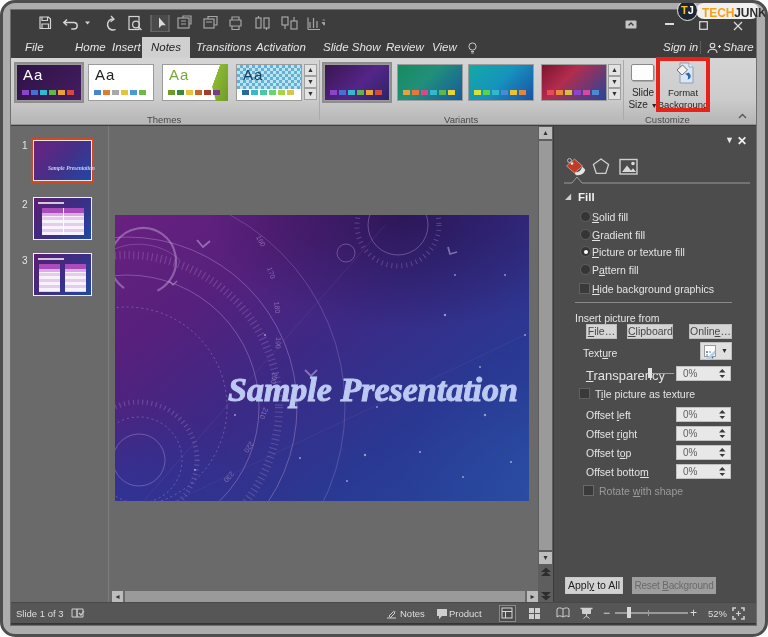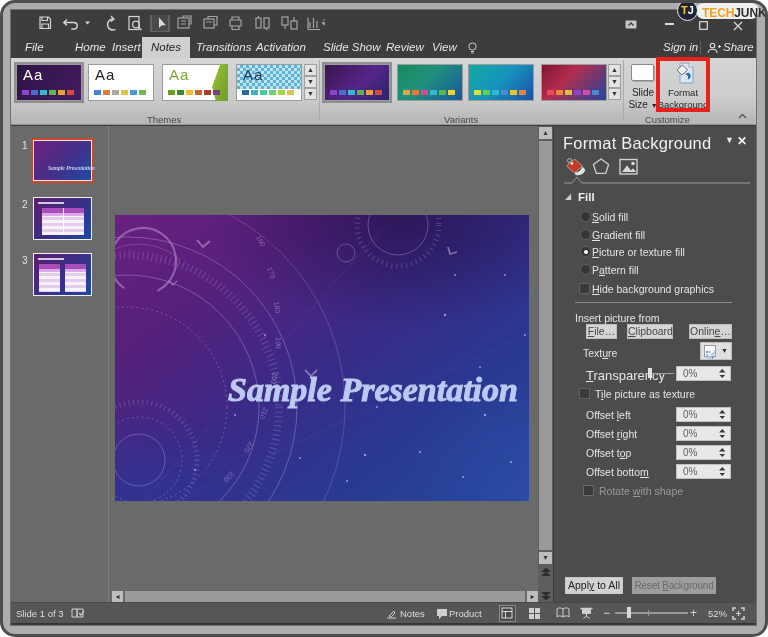--- a/index.html
+++ b/index.html
@@ -359,21 +359,20 @@
       <div class="abs" style="left:1px;top:1px;width:13px;height:12px;background:#bdbdbd;color:#333;font-size:8px;text-align:center;line-height:11px">▴</div>
       <div class="abs" style="left:1px;top:15px;width:13px;height:409px;background:#9a9a9a"></div>
       <div class="abs" style="left:1px;top:426px;width:13px;height:12px;background:#bdbdbd;color:#333;font-size:8px;text-align:center;line-height:11px">▾</div>
       <svg class="abs" style="left:2px;top:441px" width="12" height="34" viewBox="0 0 12 34" fill="#2e2e2e">
         <path d="M1,5 L6,0.5 L11,5 z M1,9 L6,4.5 L11,9 z"></path>
         <path d="M1,25 L6,29.5 L11,25 z M1,29 L6,33.5 L11,29 z"></path>
       </svg>
     </div>
 
     <div id="rightpanel">
-      <div class="abs" style="left:9px;top:8px;font-size:16.5px;letter-spacing:0.2px;color:#f0f0f0">Format Background</div>
       <span class="abs" style="left:171px;top:9px;color:#e8e8e8;font-size:9px">▼</span>
       <span class="abs" style="left:183px;top:8px;color:#f0f0f0;font-size:12px;font-weight:bold">✕</span>
 
       <svg class="abs" style="left:11px;top:31px" width="80" height="21" viewBox="0 0 80 21">
         <circle cx="4.5" cy="3.5" r="2" fill="none" stroke="#b8b8b8" stroke-width="1"></circle>
         <path d="M1.5,9 l8,-7 8,7 -8,7 z" fill="#c23b24" stroke="#cfcfcf" stroke-width="0.6"></path>
         <circle cx="7" cy="6.5" r="1.3" fill="#f0f0f0"></circle>
         <path d="M9.8,15.5 c4.2,-0.2 7,-2.6 7.2,-6 l3.2,3 c-0.5,4 -4.5,6.6 -9.6,5.4 z" fill="#e4e4e4"></path>
         <path d="M36,2 l7.6,5.5 -2.9,8.9 h-9.4 l-2.9,-8.9 z" fill="none" stroke="#cfcfcf" stroke-width="1.3"></path>
         <rect x="55" y="2.5" width="17" height="14.5" fill="none" stroke="#cfcfcf" stroke-width="1.4"></rect>

